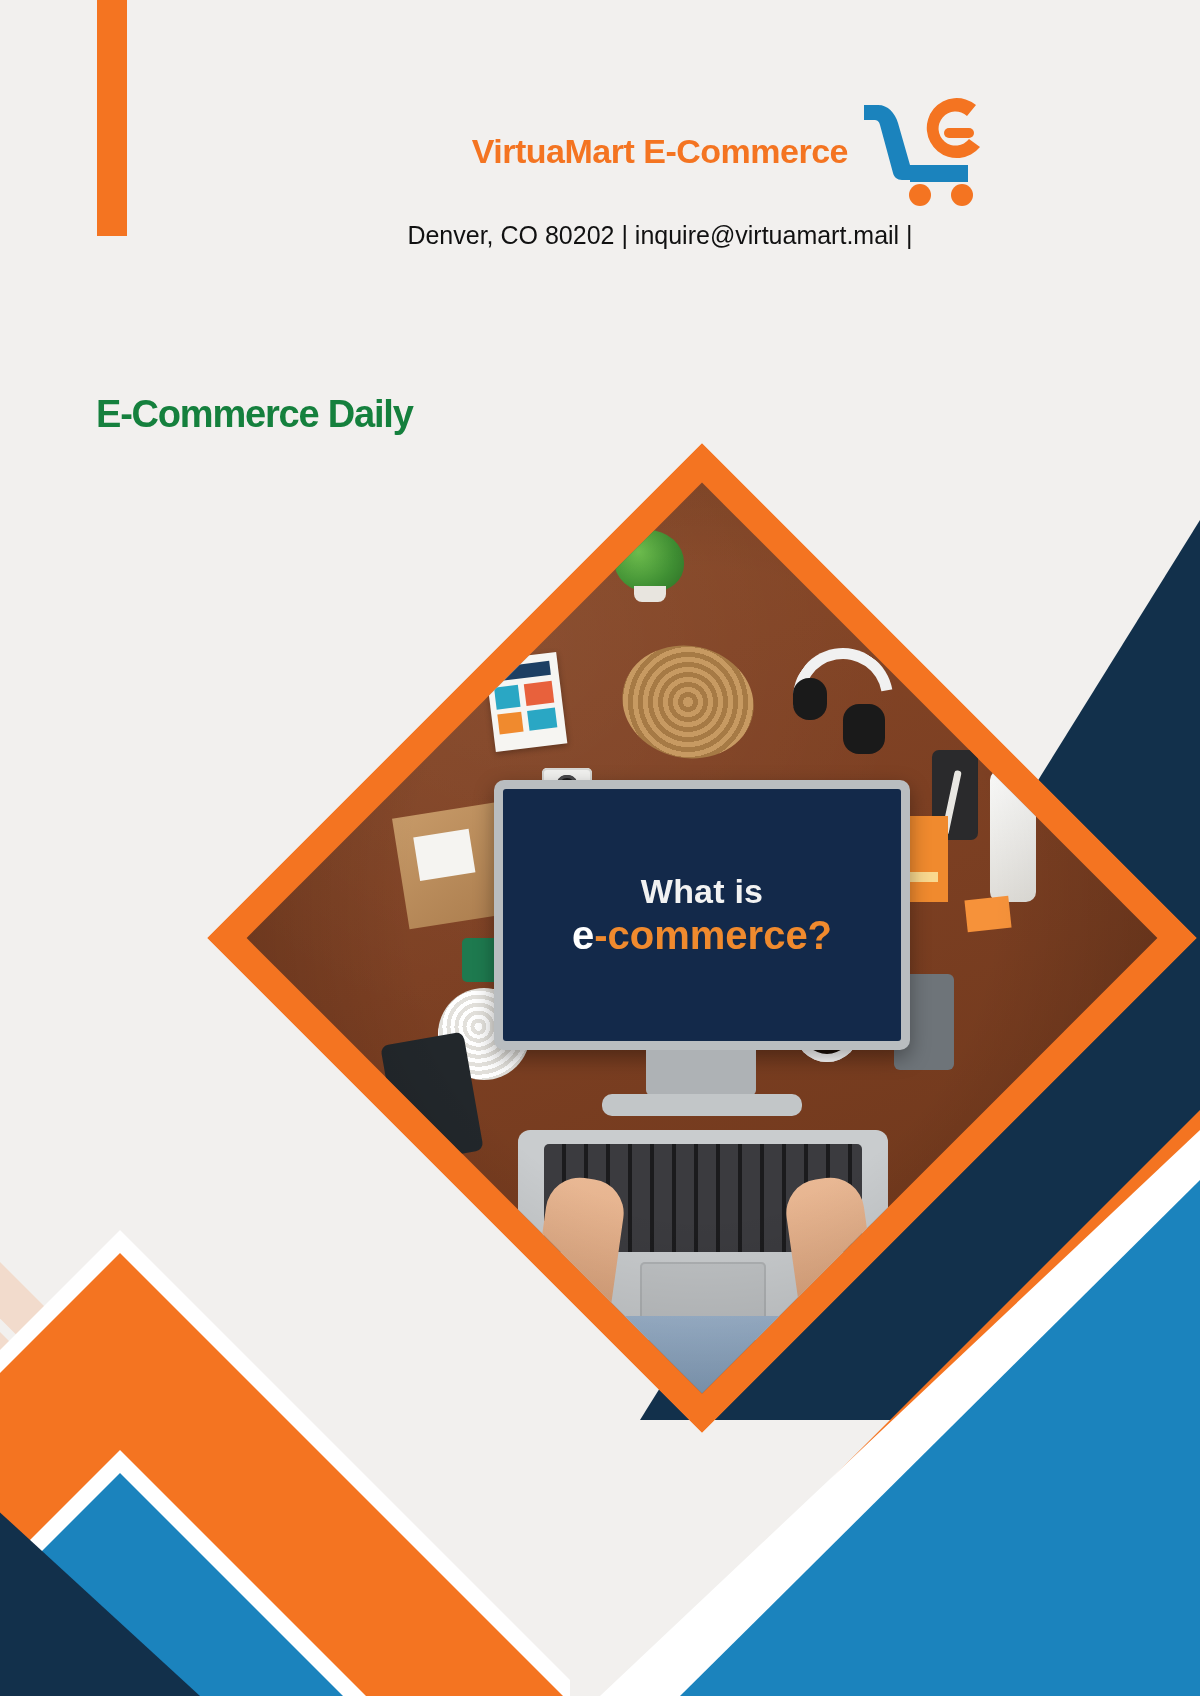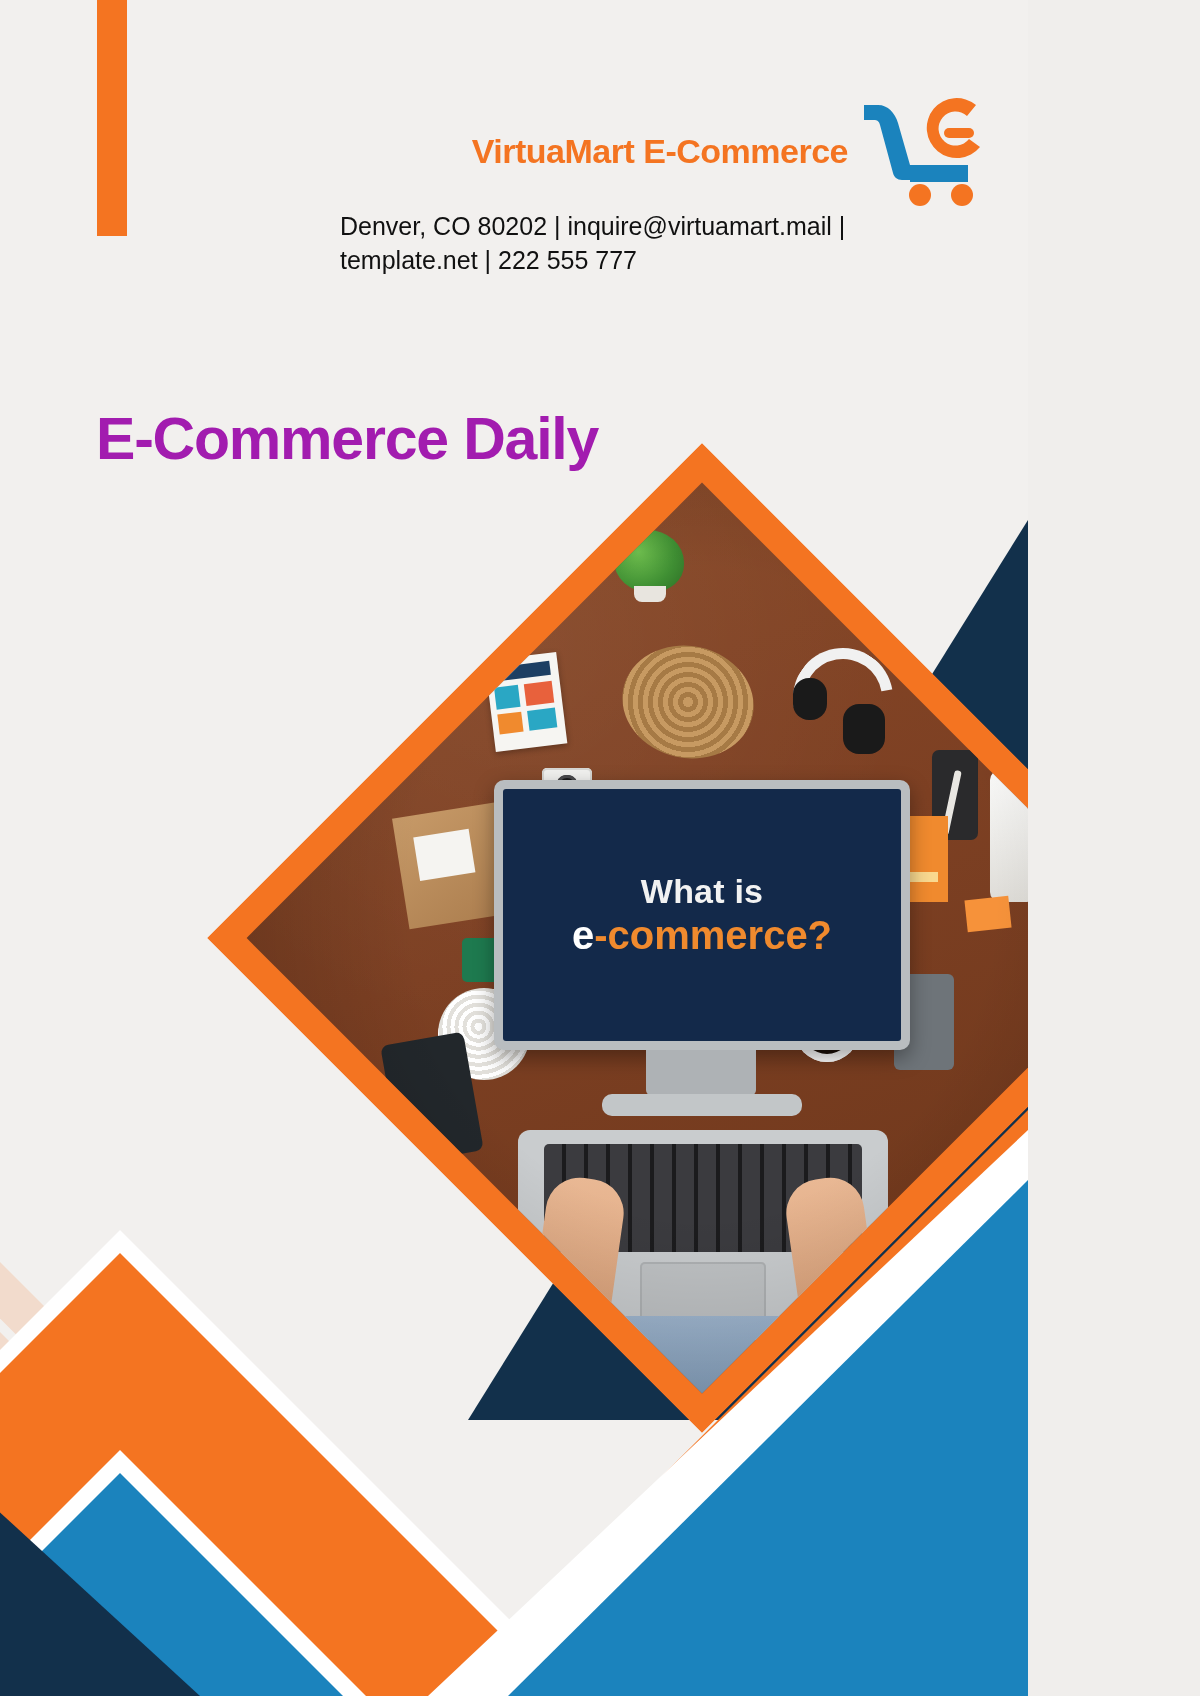--- a/index.html
+++ b/index.html
@@ -2,21 +2,21 @@
 <html><head>
 <meta charset="utf-8">
 <style>
   html, body {
     margin: 0;
     padding: 0;
     background: #f0eeec;
   }
   .page {
     position: relative;
-    width: 1028px;
+    width: 1200px;
     height: 1696px;
     background: #f2f0ee;
     overflow: hidden;
     font-family: "Liberation Sans", sans-serif;
   }
 
   
   .deco { position: absolute; pointer-events: none; }
 
   .orange-bar {
@@ -84,37 +84,37 @@
   }
   .brand-name {
     font-size: 34px;
     font-weight: bold;
     color: #f47421;
     letter-spacing: -0.5px;
     white-space: nowrap;
   }
   .cart-logo { width: 122px; height: 112px; flex: none; }
   .contact {
-    margin-top: 3px;
+    margin-top: 12px;
     font-size: 25px;
     line-height: 1.35;
     color: #111111;
-    text-align: left;
+    text-align: center;
     font-weight: 400;
   }
 
   
   .doc-title {
     position: absolute;
-    left: 96px; top: 408px;
+    left: 96px; top: 394px;
     width: 720px;
-    font-size: 59px;
+    font-size: 38px;
     font-weight: bold;
     line-height: 1.06;
-    color: #a21caf;
+    color: #15803d;
     letter-spacing: -1.2px;
   }
 
   
   .prepared {
     position: absolute;
     left: 96px; top: 763px;
     font-size: 27px;
     line-height: 1.42;
     color: #111111;
@@ -247,21 +247,20 @@
         <path d="M6 10 h14 c10 0 17 8 20 18 l12 42 h58 v15 h-66 c-5 0 -8 -3 -9 -7 L22 30 c-1 -4 -3 -5 -6 -5 H6 Z" fill="#1b83bd"></path>
         <path d="M52 72 h58 v15 h-58 z" fill="#1b83bd"></path>
         <circle cx="62" cy="100" r="11" fill="#f47421"></circle>
         <circle cx="104" cy="100" r="11" fill="#f47421"></circle>
         <path d="M118 10 a30 30 0 1 0 4 42 l-11 -8 a17 17 0 1 1 -2 -23 z" fill="#f47421"></path>
         <rect x="86" y="33" width="30" height="10" rx="5" fill="#f47421"></rect>
       </svg>
     </div>
     <div class="contact">
       <div>Denver, CO 80202 | inquire@virtuamart.mail |</div>
-      <div>template.net | 222 555 777</div>
     </div>
   </div>
 
   <div class="doc-title">
     <div>E-Commerce Daily</div>
   </div>
 
 
   <div class="diamond-wrap">
     <div class="diamond-border"></div>

